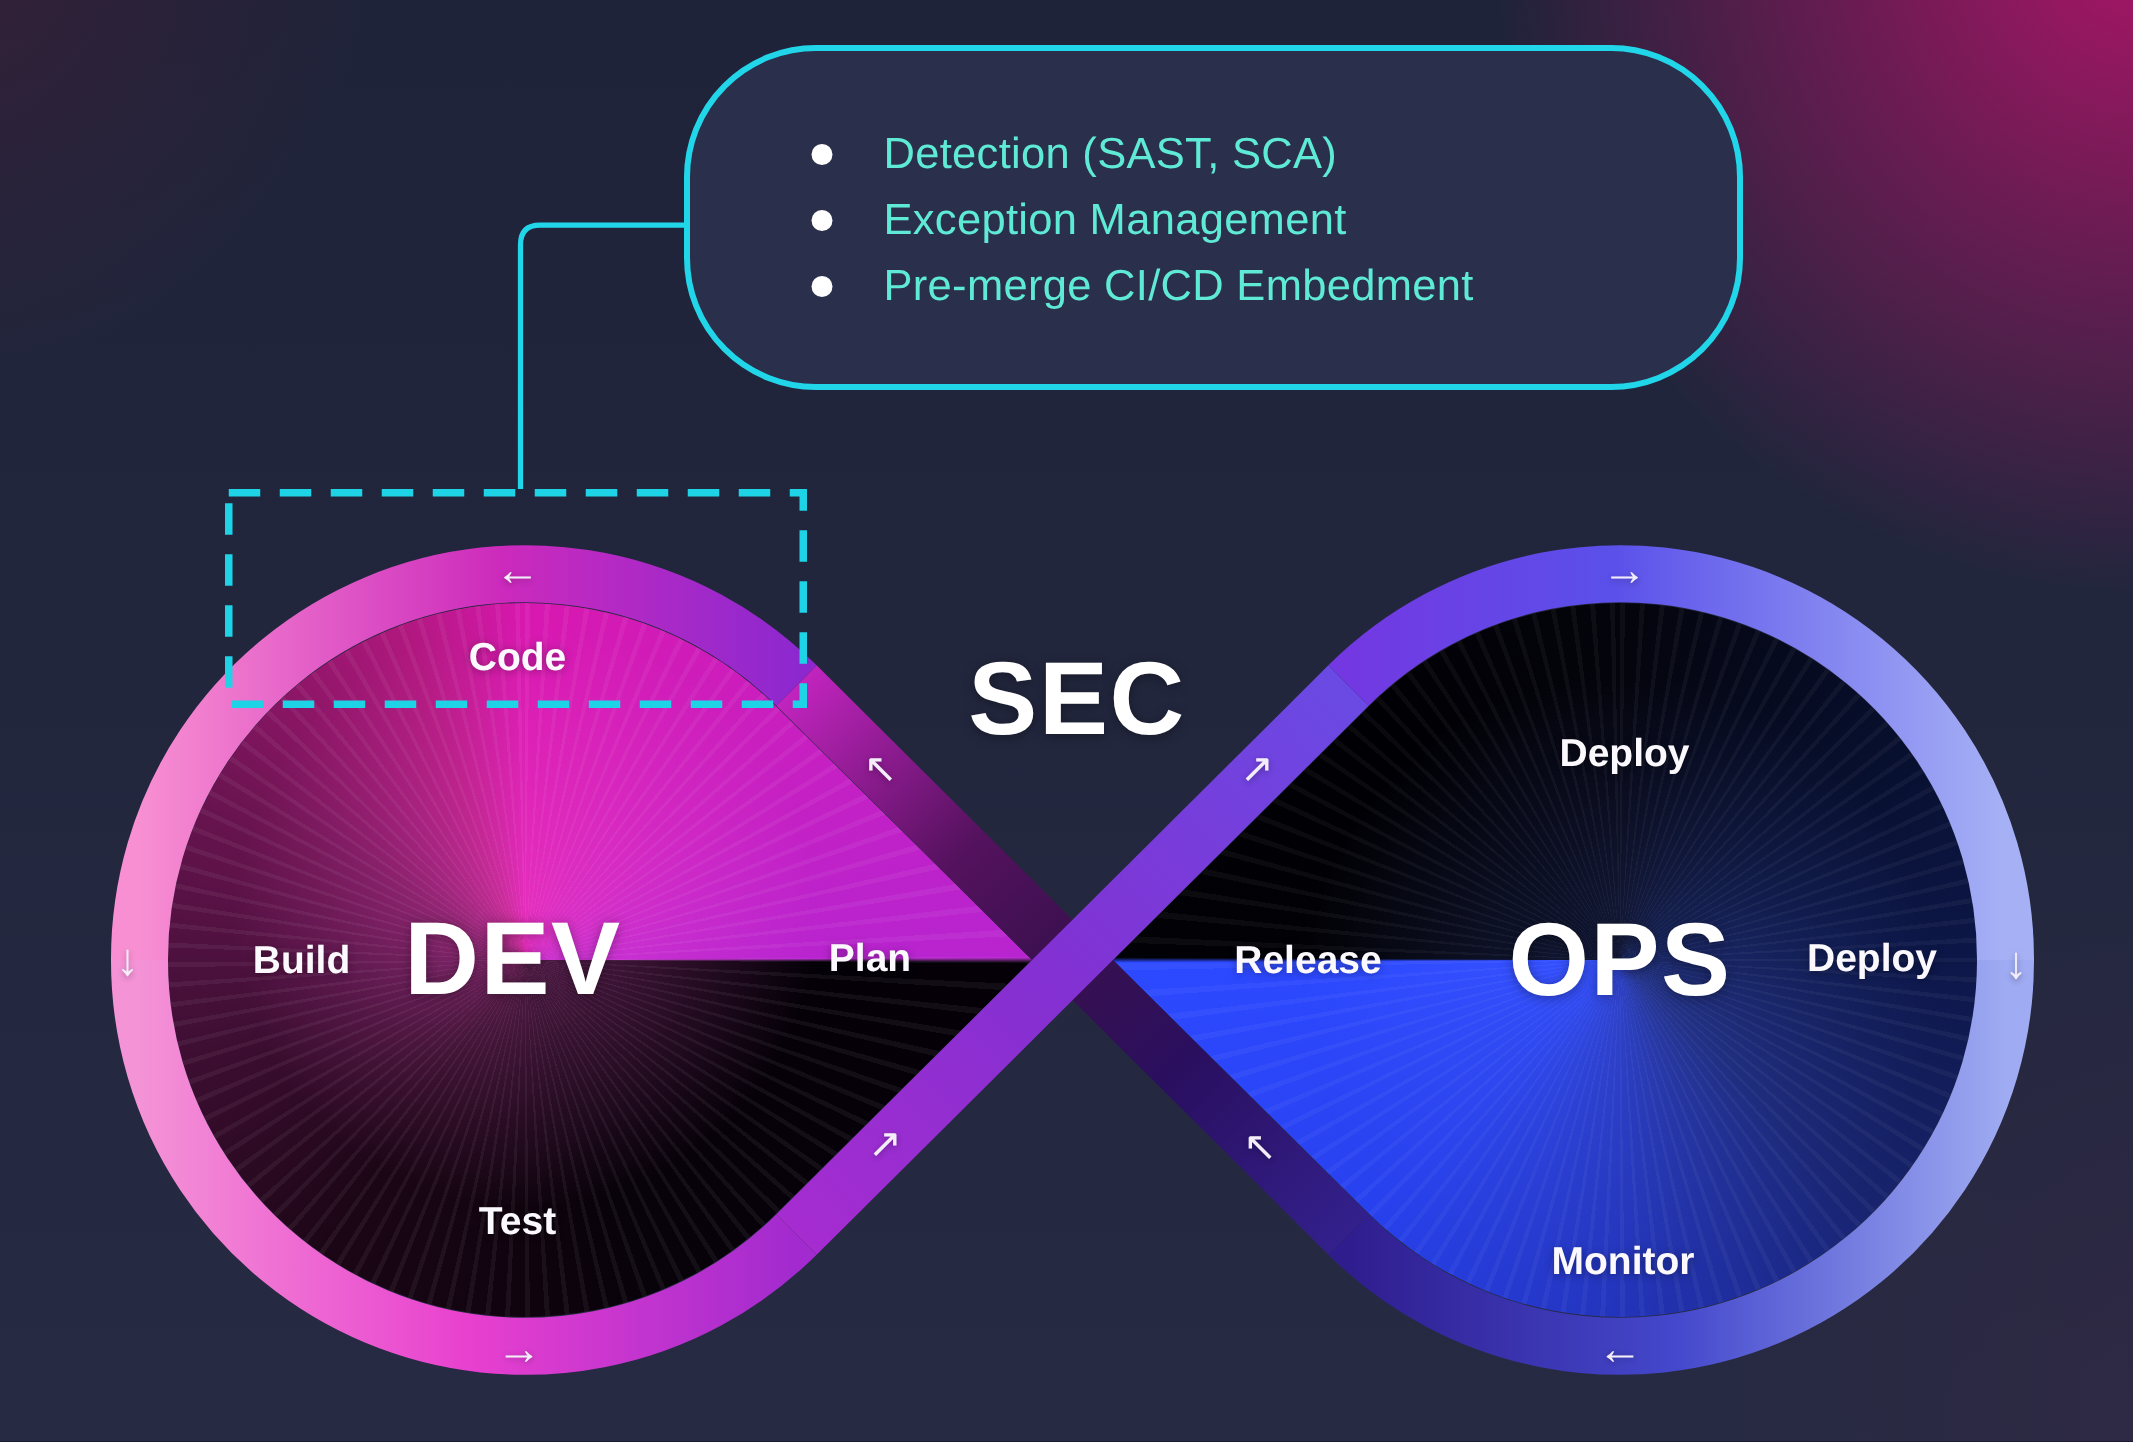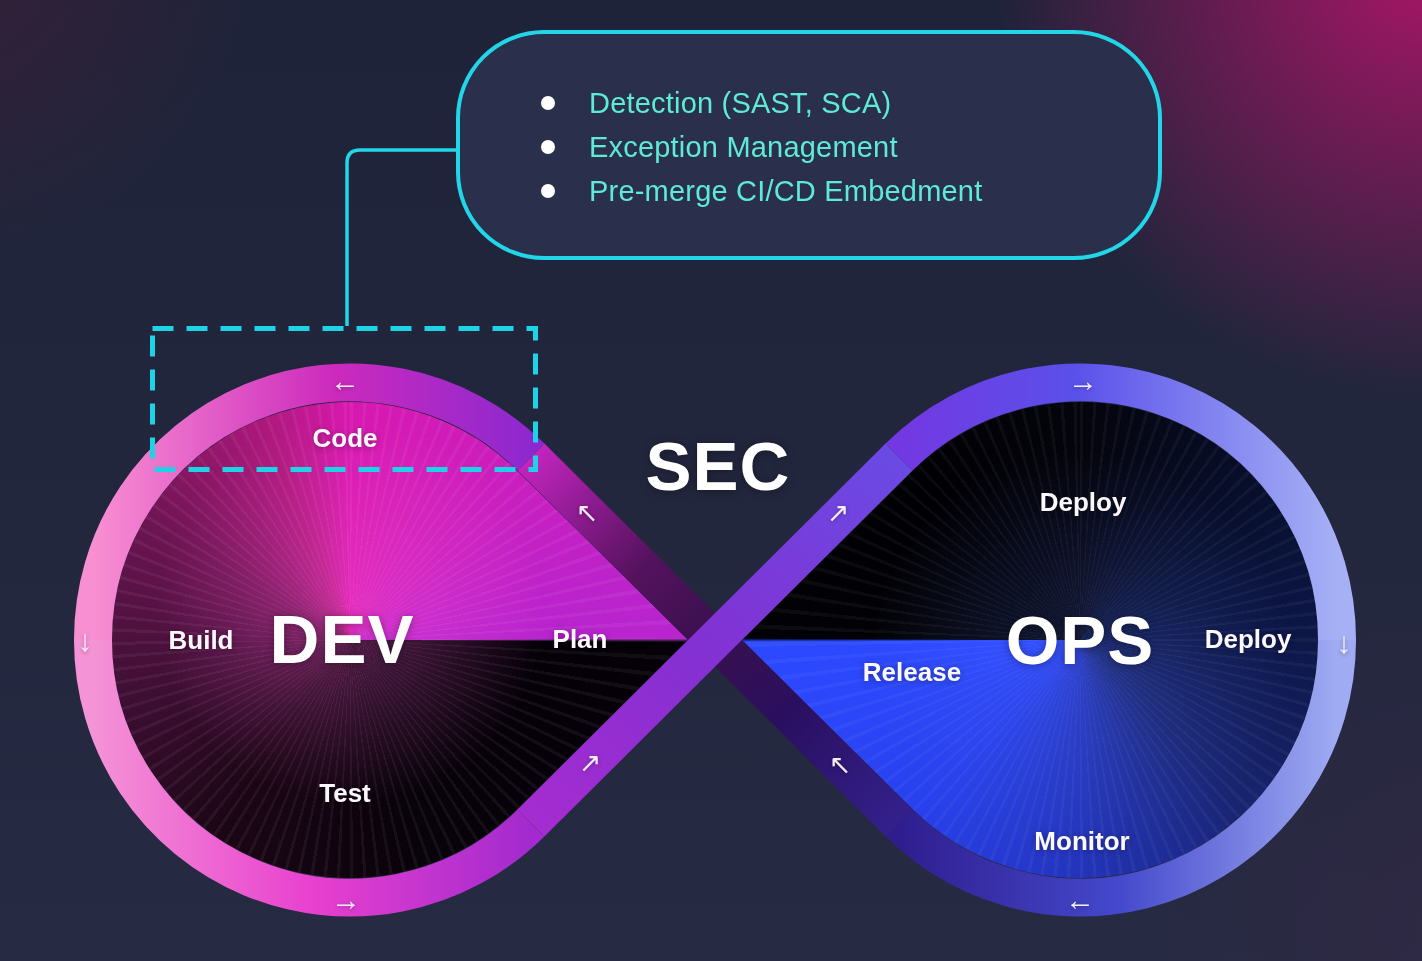--- a/index.html
+++ b/index.html
@@ -45,23 +45,23 @@
   #lbl-sec{left:718px;top:466px;}
   #lbl-ops{left:1080px;top:640px;}
   .stage-label{
     position:absolute;z-index:3;transform:translate(-50%,-50%);
     color:#fbf9fd;font-size:26px;font-weight:700;white-space:nowrap;
     text-shadow:0 1px 6px rgba(0,0,0,0.35);
   }
   #stage-code{left:345px;top:438px;}
   #stage-build{left:165px;top:640px;margin-left:36px;}
   #stage-plan{left:580px;top:639px;}
-  #stage-test{left:345px;top:793px;}
+  #stage-test{left:345px;top:814px;}
   #stage-deploy{left:1083px;top:462px;margin-top:40px;}
-  #stage-release{left:872px;top:672px;margin-left:40px;}
+  #stage-release{left:872px;top:640px;}
   #stage-operate{left:1248px;top:639px;}
   #stage-monitor{left:1082px;top:841px;}
   .flow-arrow{
     position:absolute;z-index:3;transform:translate(-50%,-50%);
     color:#f3edf9;font-size:30px;font-weight:400;line-height:1;
     text-shadow:0 1px 4px rgba(0,0,0,0.3);
   }
   .flow-arrow.diag{font-size:27px;}
   #arr-dev-top{left:345px;top:381px;}
   #arr-dev-left{left:85px;top:641px;}

